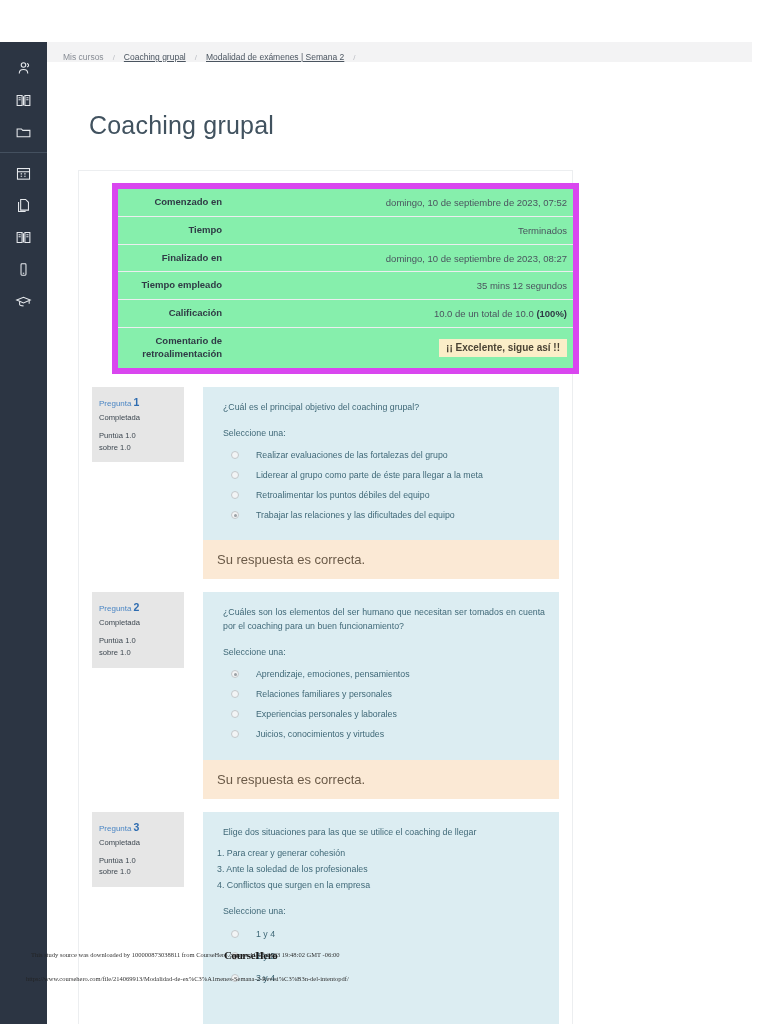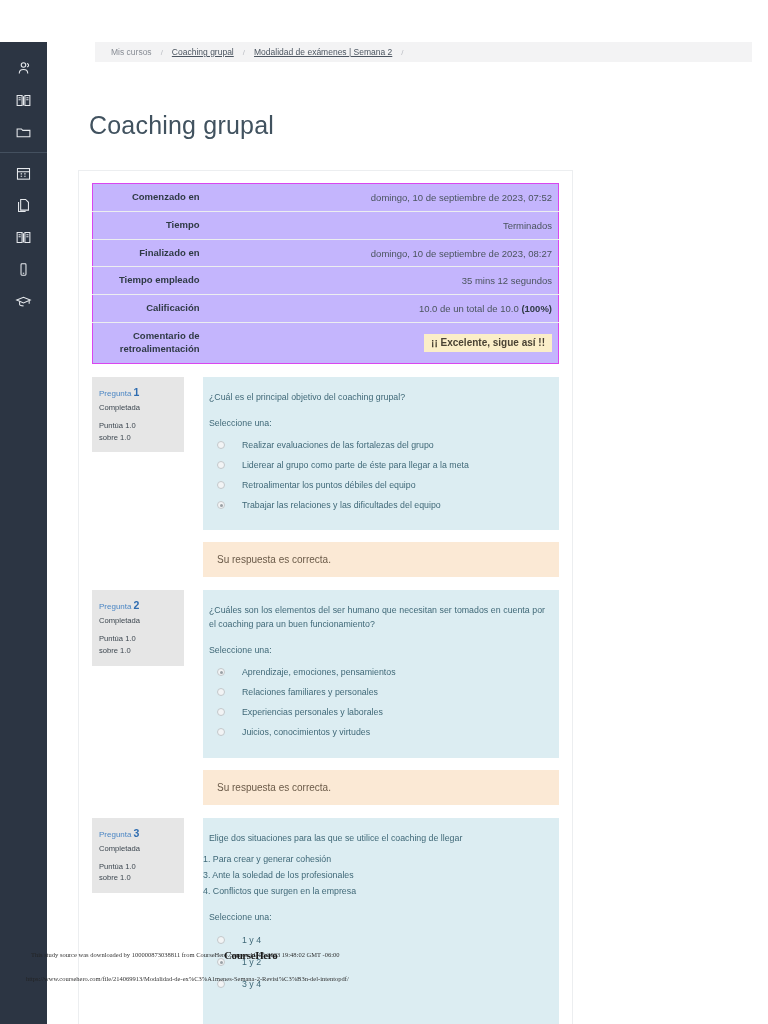--- a/index.html
+++ b/index.html
@@ -54,25 +54,24 @@
 
   
   #breadcrumb-bar {
     position: absolute;
     left: 47px;
     top: 42px;
     right: 16px;
     height: 20px;
     background: #f3f3f4;
     display: flex;
-    align-items: center;
+    align-items: flex-end;
     padding-left: 16px;
     font-size: 8.5px;
     color: #8a8f98;
-    margin-left: 48px;
   }
   .crumb {
     color: #888d95;
     white-space: nowrap;
   }
   .crumb.link {
     color: #4b5560;
     text-decoration: underline;
     cursor: pointer;
   }
@@ -110,23 +109,24 @@
     background: #ffffff;
     border: 1px solid #eceef0;
     border-bottom: none;
     padding: 12px 13px 0 13px;
   }
 
   
   table.summary {
     width: 100%;
     border-collapse: collapse;
-    border: 1px solid #d946ef;
+    border: 6px solid #d946ef;
     font-size: 9.5px;
-    background: #c4b5fd;
+    background: #86efac;
+    margin-left: 20px;
   }
   table.summary tr { border-bottom: 1px solid #eceef0; }
   table.summary tr:last-child { border-bottom: none; }
   table.summary th {
     width: 115px;
     text-align: right;
     font-weight: 700;
     color: #2f3a45;
     padding: 7px 8px 7px 6px;
     vertical-align: middle;
@@ -179,21 +179,21 @@
   }
   .q-info .q-state { margin-bottom: 6px; color: #3d4750; }
   .q-info .q-grade { color: #3d4750; }
 
   .q-body-wrap {
     flex: 1 1 auto;
     margin-left: 19px;
   }
   .q-body {
     background: #dcedf2;
-    padding: 13px 14px 15px 0;
+    padding: 13px 14px 15px 14px;
     font-size: 8.8px;
     color: #3f6877;
     line-height: 1.6;
   }
   .q-text { text-align: justify; color: #3f6877; margin-bottom: 12px; }
   .q-text.pad-left { padding-left: 6px; }
   .q-prompt { color: #3f6877; margin-bottom: 5px; padding-left: 6px; }
   .q-list {
     margin: 0 0 12px 0;
     padding: 0;
@@ -228,23 +228,22 @@
     width: 3.2px;
     height: 3.2px;
     border-radius: 50%;
     background: #9aa1a6;
   }
   .option-label { cursor: pointer; }
 
   .q-feedback {
     background: #fbe9d5;
     padding: 12px 14px 12px 14px;
-    font-size: 10px;
+    font-size: 13px;
     color: #6a5a48;
-    margin-top: 12px;
   }
 
   
   .watermark {
     position: absolute;
     left: 0;
     right: 0;
     font-family: "Liberation Serif", serif;
     font-size: 6.5px;
     color: #222222;

